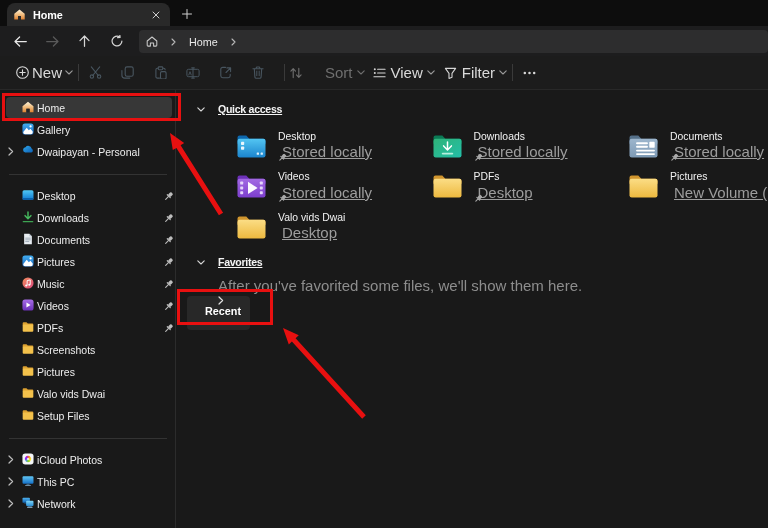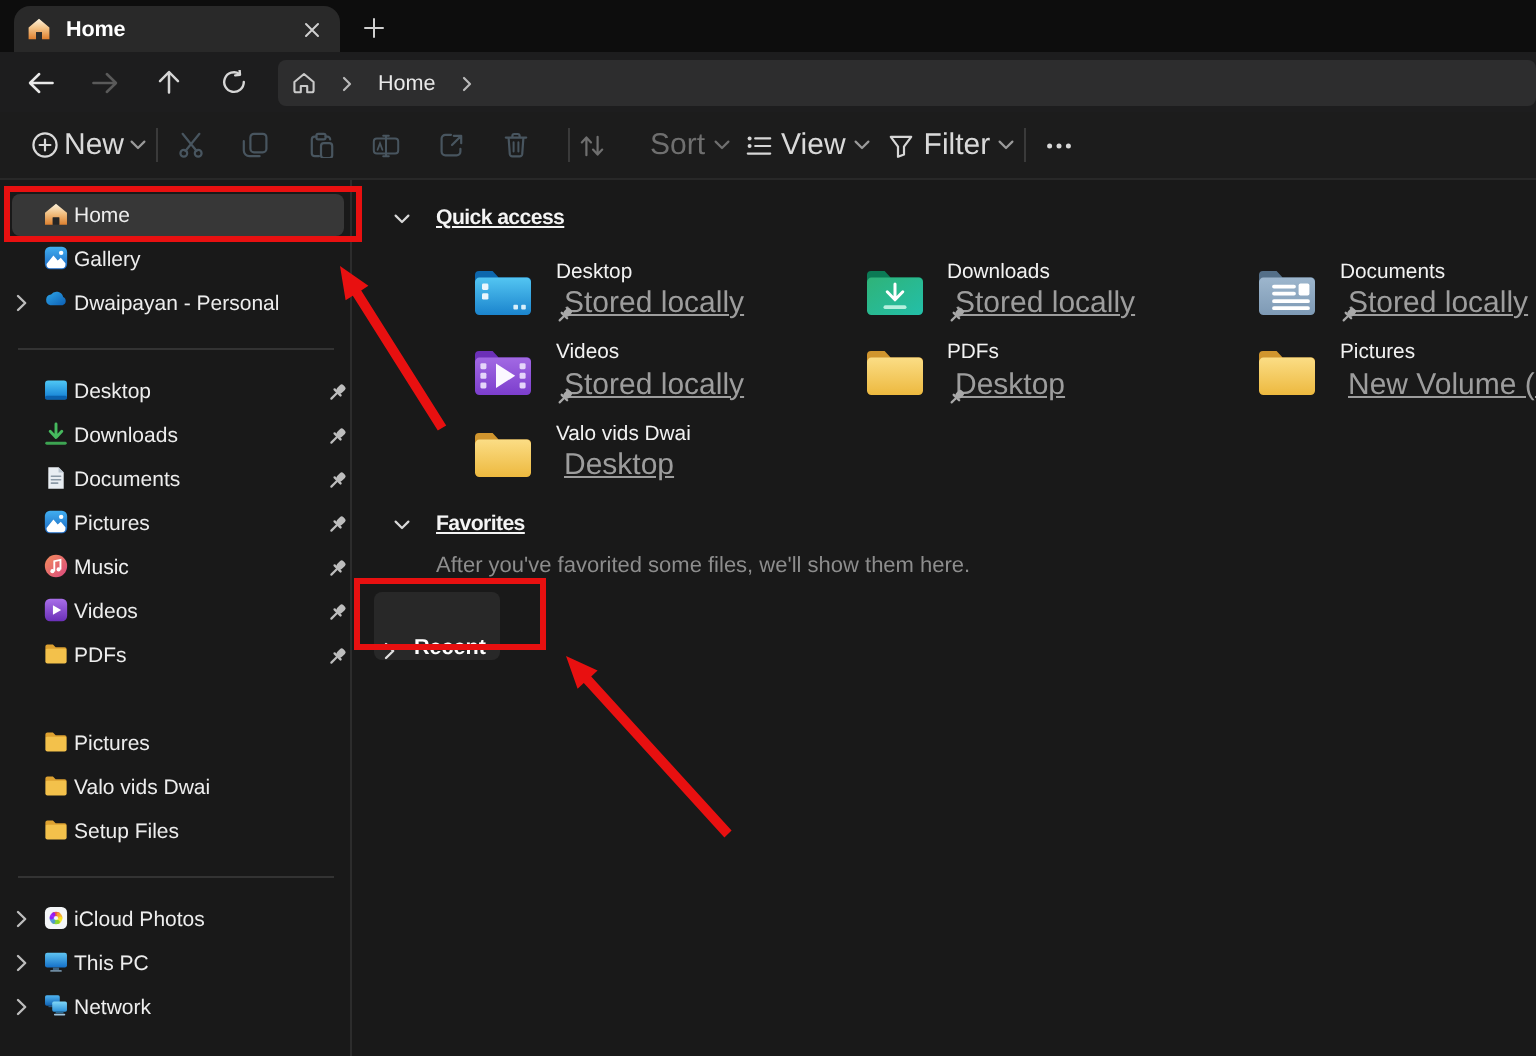--- a/index.html
+++ b/index.html
@@ -61,31 +61,31 @@
   .side-icon { position:absolute; left:16px; width:13px; height:13px; }
   .side-icon svg { width:12px; height:auto; }
   .side-label { position:absolute; left:31px; font-size:10.5px; color:#ededed; white-space:nowrap; }
   .side-pin { position:absolute; left:158px; width:10px; height:10px; }
   .side-sep { position:absolute; left:9px; width:158px; height:1px; background:#333333; }
 
   .content { position:absolute; left:176px; top:0; width:592px; height:438px; }
   .section-head { position:absolute; display:flex; align-items:center; }
   .section-chevron { width:11px; display:flex; color:#d8d8d8; }
   .section-title { font-size:10.6px; font-weight:700; color:#f4f4f4; margin-left:10px; letter-spacing:-.3px;text-decoration:underline; }
-  .fav-empty { position:absolute; font-size:11px; color:#8d8d8d;text-align:right; }
+  .fav-empty { position:absolute; font-size:15px; color:#8d8d8d;text-align:right; }
 
   .tile { position:absolute; width:190px; height:38px; }
   .tile-icon { position:absolute; left:8px; top:1px; width:29px; height:29px; }
   .tile-title { position:absolute; left:49px; top:1px; font-size:10.4px; color:#f2f2f2; white-space:nowrap; }
   .tile-sub { position:absolute; left:53px; top:13.5px; font-size:15px; color:#9d9d9d; white-space:nowrap;text-decoration:underline; }
   .tile-pin { position:absolute; left:49px; top:23.5px; width:9px; height:9px; }
 
   .recent-row {
     position:absolute; left:11px; top:206px; width:63px; height:34px;
-    background:#282828; border-radius:4px; display:flex; align-items:flex-end;
+    background:#282828; border-radius:4px; display:flex; align-items:center;flex-direction:column;
   }
   .recent-chevron { margin-left:5px; display:flex; color:#e0e0e0; }
   .recent-label { font-size:10.8px; font-weight:700; color:#fff; margin-left:9px; }
 
   
   .anno-rect { position:absolute; border:3px solid #e81010; }
   .anno-svg { position:absolute; left:0; top:0; width:768px; height:528px; pointer-events:none; }
 </style>
 </head>
 <body>
@@ -471,20 +471,29 @@
         <span class="side-label">PDFs</span>
         <span class="side-pin">
           <svg width="10" height="10" viewBox="0 0 10 10" fill="none">
             <g transform="rotate(45 5 5)" fill="#bdbdbd" stroke="#bdbdbd">
               <rect x="3.3" y="0.7" width="3.4" height="4.3" rx="1.1" stroke="none"></rect>
               <rect x="2.3" y="4.7" width="5.4" height="1.2" rx="0.6" stroke="none"></rect>
               <path d="M5 5.9 V9.7" stroke-width="1.1" stroke-linecap="round"></path>
             </g>
           </svg>
         </span>
+      </div>
+      <div class="side-item" style="top:249px">
+        <span class="side-icon">
+          <svg width="14" height="14" viewBox="0 0 14 14" fill="none">
+            <path d="M0.8 2.6 A1.2 1.2 0 0 1 2 1.4 H5.2 L6.8 3 H12 A1.2 1.2 0 0 1 13.2 4.2 V5 H0.8 Z" fill="#dda130"></path>
+            <rect x="0.8" y="4" width="12.4" height="8.6" rx="1.2" fill="#f3c14b"></rect>
+          </svg>
+        </span>
+        <span class="side-label">Screenshots</span>
       </div>
       <div class="side-item" style="top:271px">
         <span class="side-icon">
           <svg width="14" height="14" viewBox="0 0 14 14" fill="none">
             <path d="M0.8 2.6 A1.2 1.2 0 0 1 2 1.4 H5.2 L6.8 3 H12 A1.2 1.2 0 0 1 13.2 4.2 V5 H0.8 Z" fill="#dda130"></path>
             <rect x="0.8" y="4" width="12.4" height="8.6" rx="1.2" fill="#f3c14b"></rect>
           </svg>
         </span>
         <span class="side-label">Pictures</span>
       </div>

